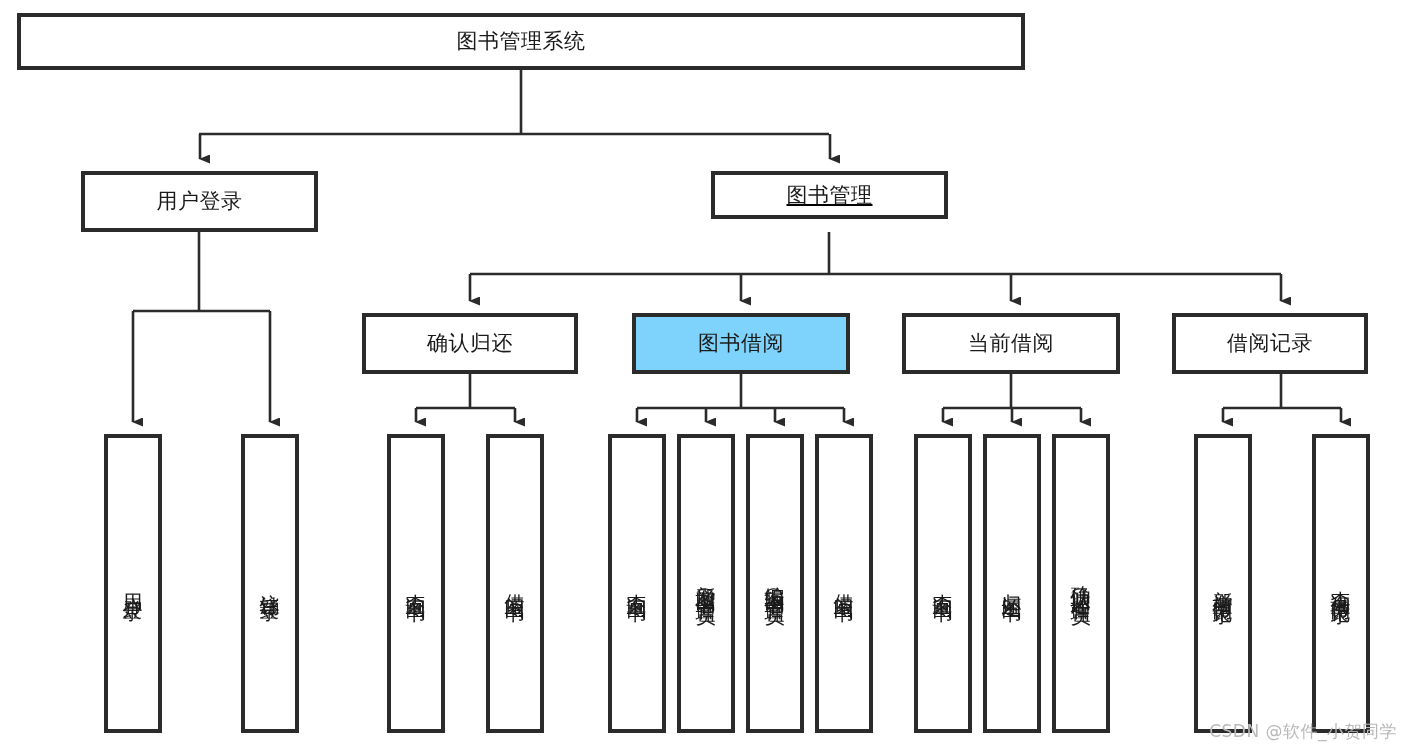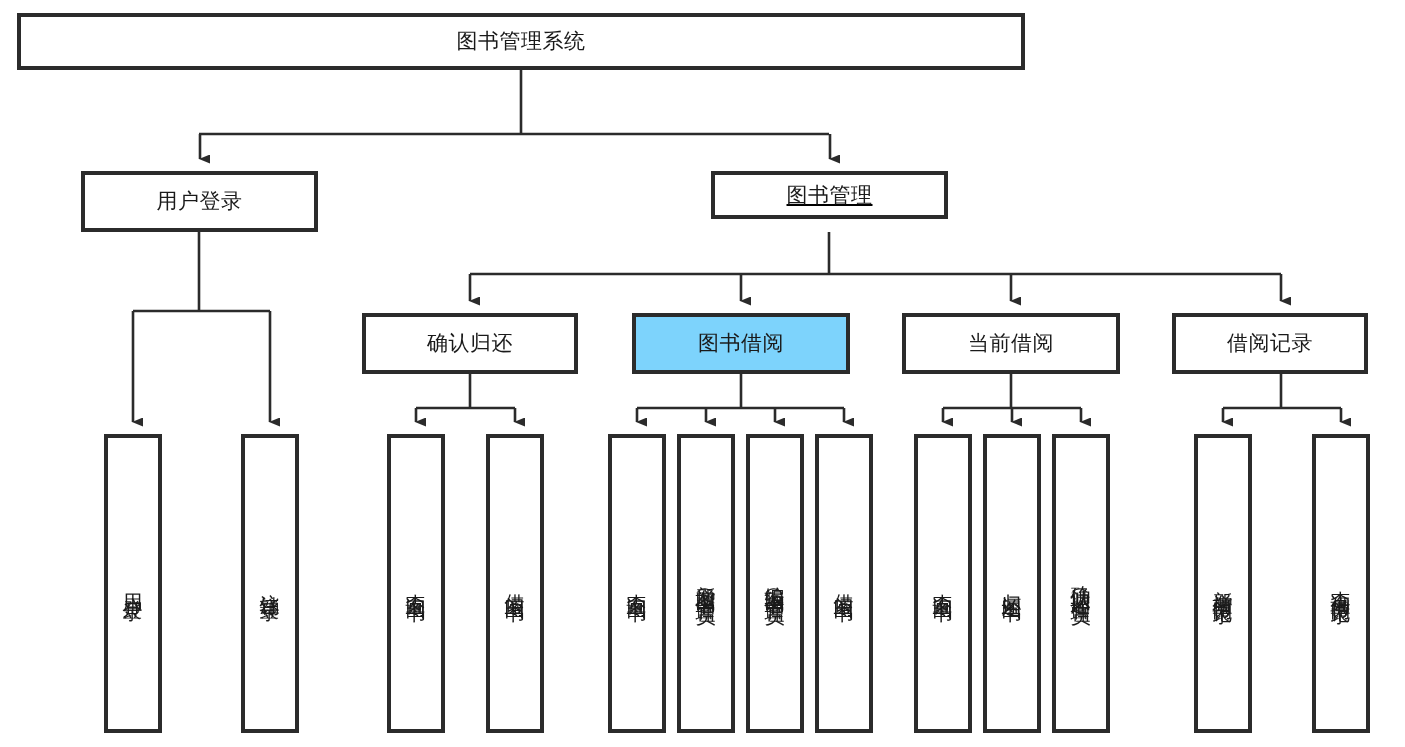--- a/index.html
+++ b/index.html
@@ -183,13 +183,14 @@
         <span class="node-label" style="color: rgb(26, 26, 26);">确认归还（管理员）</span>
       </div>
       <div class="node-box vertical" style="left: 1194px; top: 434px; width: 58px; height: 299px; border-color: rgb(43, 43, 43); background: rgb(255, 255, 255);">
         <span class="node-label" style="color: rgb(26, 26, 26);">新增借阅记录</span>
       </div>
       <div class="node-box vertical" style="left: 1312px; top: 434px; width: 58px; height: 299px; border-color: rgb(43, 43, 43); background: rgb(255, 255, 255);">
         <span class="node-label" style="color: rgb(26, 26, 26);">查询借阅记录</span>
       </div>
     </div>
 
+  <div id="watermark">CSDN @软件_小贺同学</div>
 </div>
 
 </body></html>

